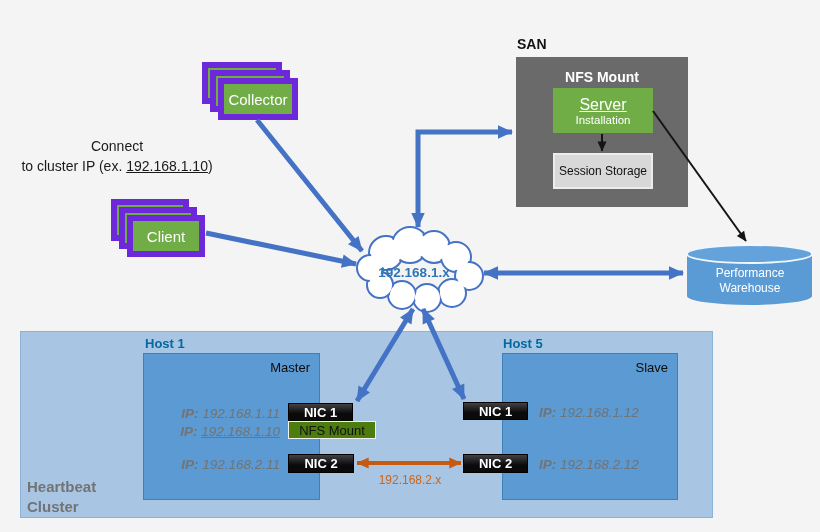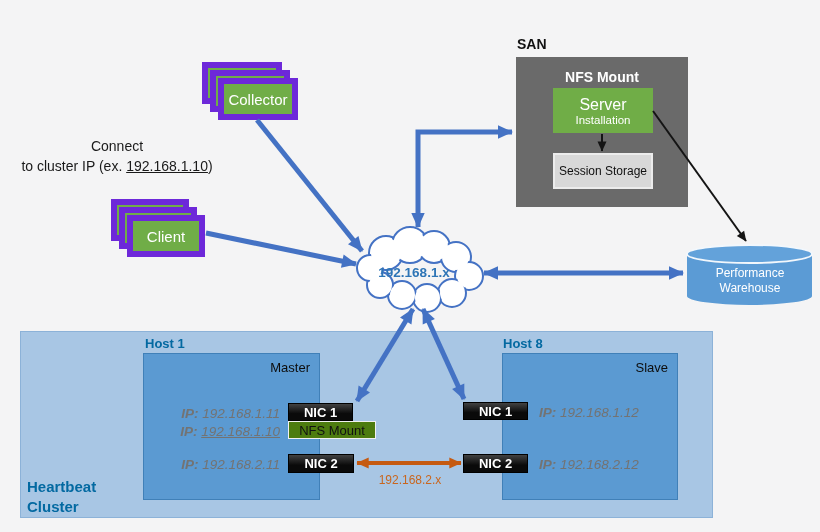--- a/index.html
+++ b/index.html
@@ -23,21 +23,21 @@
   .u { text-decoration:underline; }
 
   
   .san-title { font-weight:bold; font-size:14px; color:#111; }
   .san-box { background:#6a6a6a; }
   .nfs-share { position:absolute; left:0; top:12px; width:100%; text-align:center;
                color:#fff; font-weight:bold; font-size:14px; }
   .server-box { position:absolute; left:37px; top:31px; width:100px; height:45px;
                 background:#70ad47; display:flex; flex-direction:column;
                 align-items:center; justify-content:center; color:#fff; }
-  .server-box .t1 { font-size:16px; line-height:19px; }
+  .server-box .t1 { font-size:16px; line-height:19px;text-decoration:underline; }
   .server-box .t2 { font-size:11.5px; line-height:13px; }
   .storage-box { position:absolute; left:37px; top:96px; width:100px; height:36px;
                  background:#d8d8d8; border:2px solid #ececec;
                  display:flex; align-items:center; justify-content:center;
                  font-size:12px; color:#111; }
 
   
   .cluster-bg { background:#a8c6e4; border:1px solid #8cb2d8; }
   .host-box { background:#5b9ad2; border:1px solid #4080b8; }
   .host-label { font-weight:bold; font-size:13px; color:#0369a1; }
@@ -45,21 +45,21 @@
   .ip-row { font-size:13.5px; color:#737373; line-height:17px; white-space:nowrap;font-style:italic; }
   .ip-row b { font-weight:bold; }
   .right { text-align:right; }
   .nic {
     display:flex; align-items:center; justify-content:center;
     background:linear-gradient(180deg,#424242 0%,#0a0a0a 60%);
     border:1px solid #000; color:#fff; font-weight:bold; font-size:13px;text-align:center;
   }
   .nfs-mount { display:flex; align-items:center; justify-content:center;
                background:#4d7c0f; border:1px solid #f1f1f1; font-size:13px; color:#111; }
-  .hb-label { font-weight:bold; font-size:15px; line-height:20px; color:#0369a1; }
+  .hb-label { font-weight:bold; font-size:15px; line-height:20px; color:#737373; }
   .orange-label { font-size:12px; color:#c9661e; text-align:center; }
 
   svg.overlay { position:absolute; left:0; top:0; pointer-events:none; }
 </style>
 </head>
 <body>
 
 <div class="canvas">
 
   <div class="stack" style="left:202px; top:62px; width:100px; height:62px;">
@@ -99,21 +99,21 @@
   <div class="abs hb-label" style="left:27px; top:477px;">
     <div>Heartbeat</div>
     <div>Cluster</div>
   </div>
 
   <div class="abs host-label" style="left:145px; top:336px;">Host 1</div>
   <div class="abs host-box" style="left:143px; top:353px; width:177px; height:147px;">
     <div class="role-label">Master</div>
   </div>
 
-  <div class="abs host-label" style="left:503px; top:336px;">Host 8</div>
+  <div class="abs host-label" style="left:503px; top:336px;">Host 5</div>
   <div class="abs host-box" style="left:502px; top:353px; width:176px; height:147px;">
     <div class="role-label">Slave</div>
   </div>
 
   <div class="abs ip-row right" style="left:145px; top:405px; width:135px;"><b>IP:</b> <span>192.168.1.11</span></div>
   <div class="abs nic" style="left:288px; top:403px; width:65px; height:18px;">
       <span>NIC 1</span>
     </div>
 
   <div class="abs ip-row right" style="left:145px; top:423px; width:135px;"><b>IP:</b> <span class="u">192.168.1.10</span></div>

